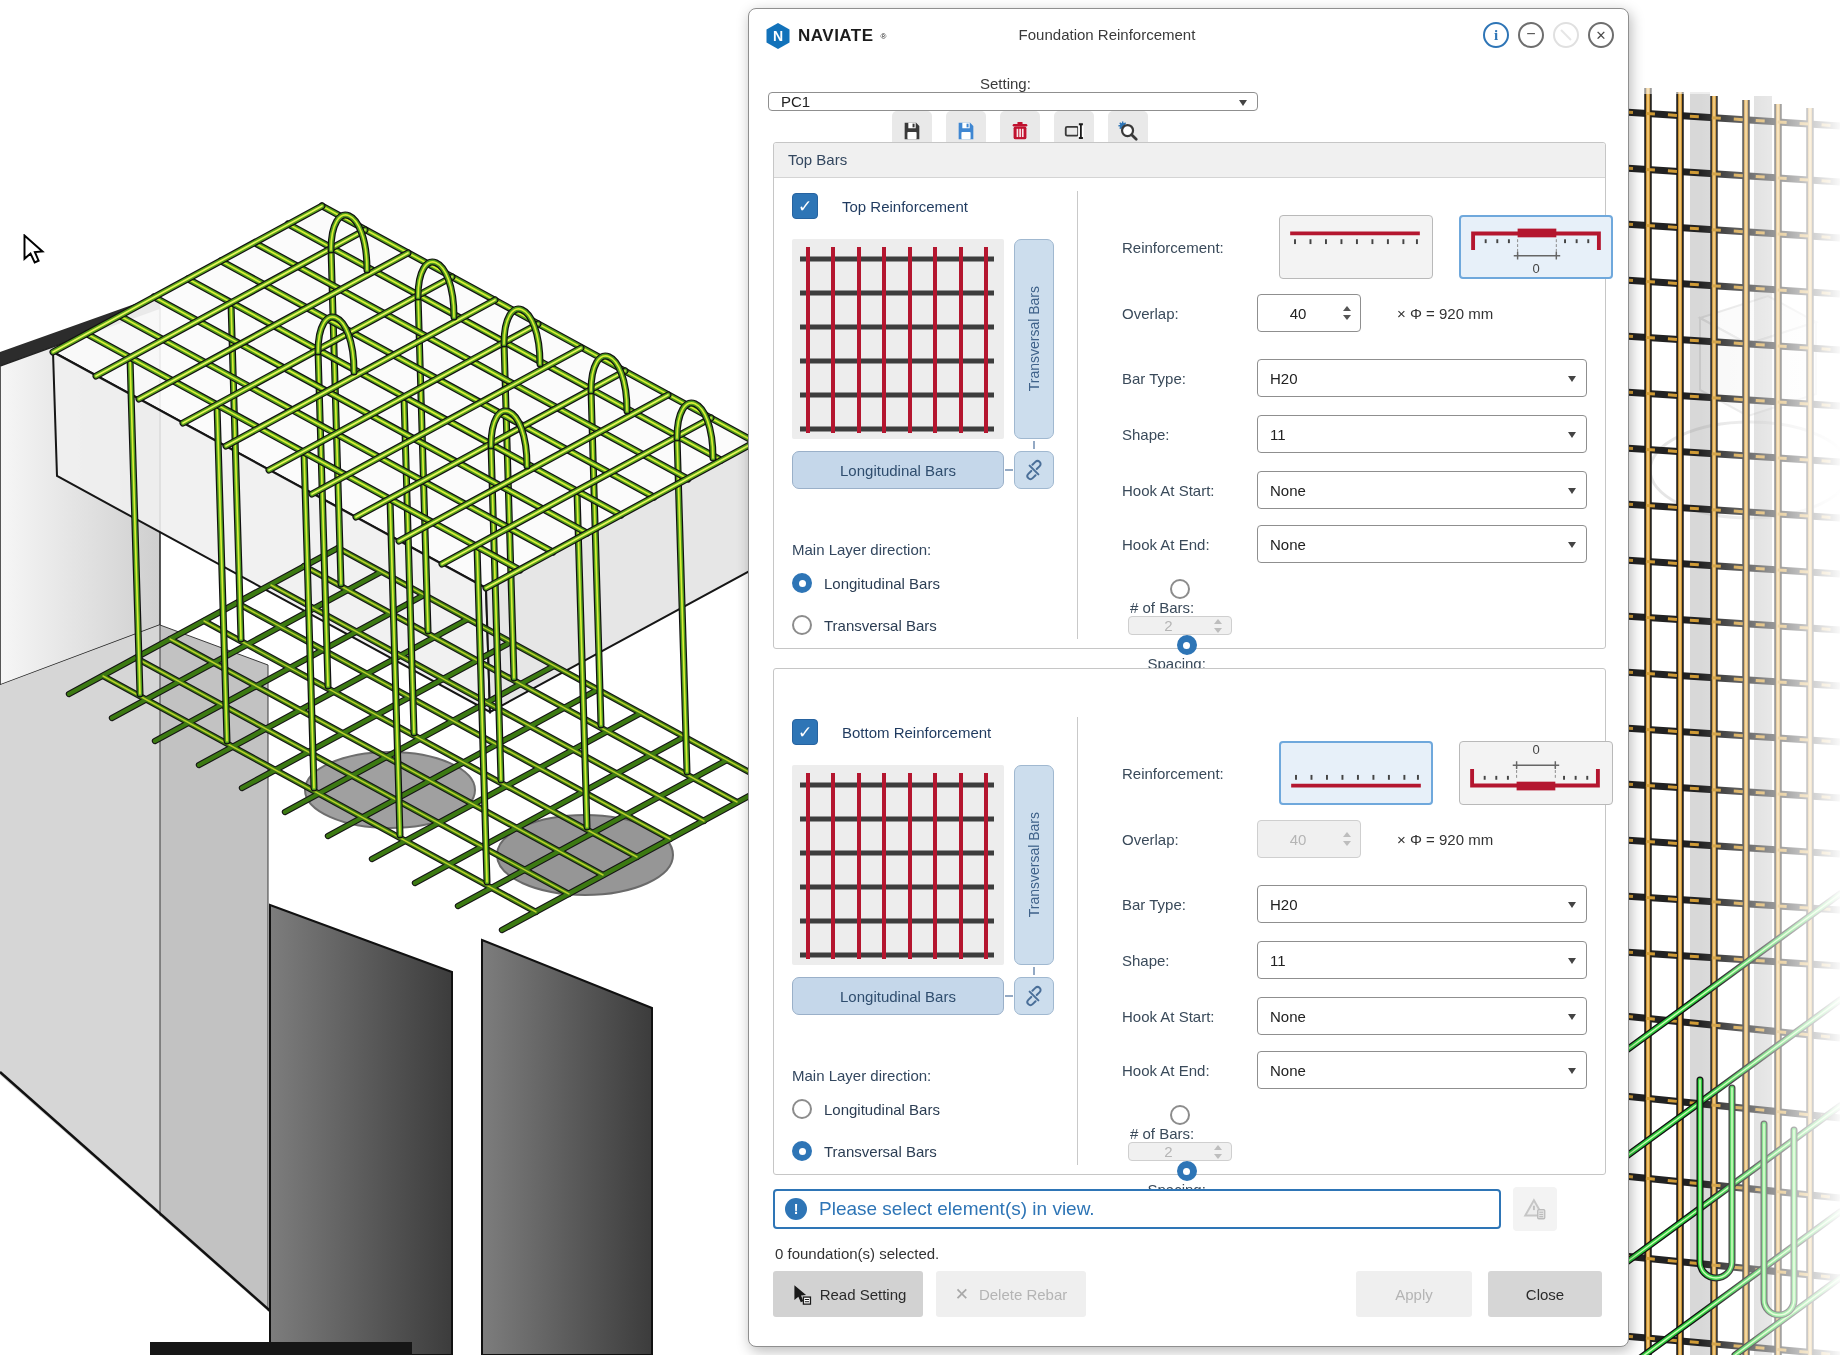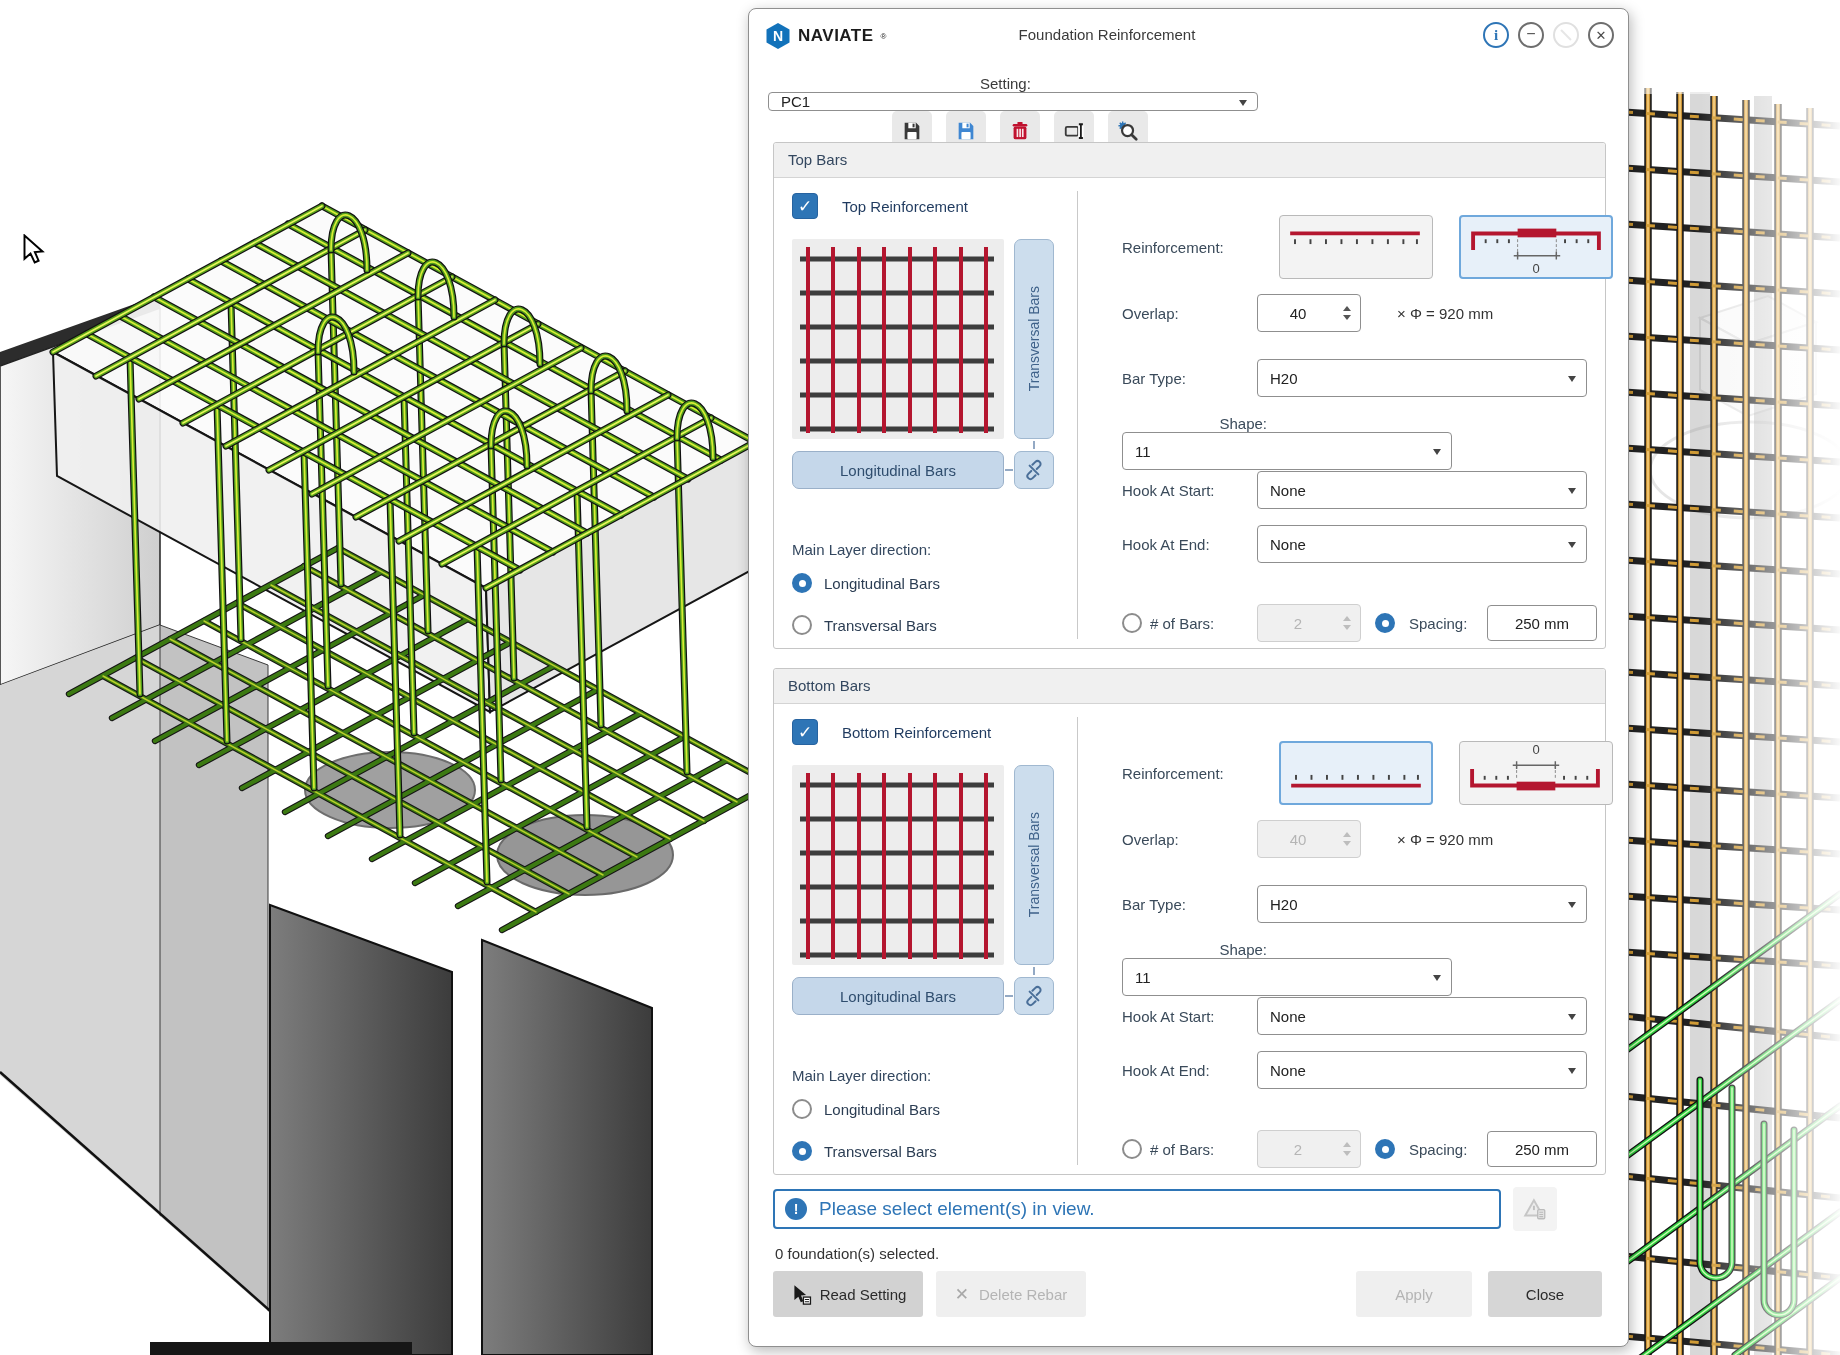--- a/index.html
+++ b/index.html
@@ -68,22 +68,22 @@
   .radio-row.rr1{top:430px;} .radio-row.rr2{top:472px;}
   .radio{width:20px;height:20px;border-radius:50%;border:2px solid #8c8c8c;background:#fff;box-sizing:border-box;display:flex;align-items:center;justify-content:center;flex:none;}
   .radio.sel{border-color:#2e75b6;background:#2e75b6;}
   .radio.sel::before{content:"";width:7px;height:7px;border-radius:50%;background:#fff;}
   .radio-label{color:#2b3d53;}
   .vdiv{position:absolute;left:303px;top:48px;height:448px;width:1px;background:#c9c9c9;}
   .rrow{position:absolute;left:348px;display:flex;align-items:center;}
   .rrow .flabel{width:135px;color:#3a4a5a;flex:none;}
   .r-reinf{top:66px;height:76px;}
   .r-overlap{top:150px;height:40px;}
-  .r-bartype{top:216px;} .r-shape{top:272px;flex-direction:column;} .r-hookstart{top:328px;} .r-hookend{top:382px;}
-  .r-bars{top:460px;height:40px;}
+  .r-bartype{top:216px;} .r-shape{top:272px;} .r-hookstart{top:328px;} .r-hookend{top:382px;}
+  .r-bars{top:436px;height:40px;flex-direction:column;}
   .rrow .ddl.field{width:330px;height:38px;}
   .thumbs{display:flex;gap:26px;margin-left:22px;}
   .thumb{position:relative;width:154px;height:64px;background:#f3f3f3;border:1px solid #b9b9b9;border-radius:4px;box-sizing:border-box;}
   .thumb.sel{background:#e7f0f9;border:2px solid #6fa8dc;}
   .thumb svg{position:absolute;left:0;top:0;}
   .dim0{position:absolute;left:0;right:0;text-align:center;font-size:13px;color:#444;}
   .dim0.dim-bot{bottom:1px;} .dim0.dim-top{top:0px;}
   .spin{position:relative;width:104px;height:38px;border:1px solid #8f8f8f;border-radius:4px;background:#fff;display:flex;align-items:center;box-sizing:border-box;}
   .spin-val{flex:1;text-align:center;color:#222;}
   .spin-arrows{width:18px;display:flex;flex-direction:column;align-items:center;margin-right:4px;}
@@ -517,21 +517,20 @@
               <i class="dn"></i>
             </span>
         </div>
         <span class="radio sel" style="margin-left:14px;"></span>
         <span class="flabel spc">Spacing:</span>
         <div class="valbox">250 mm</div>
       </div>
     </section>
 
     <section class="group" id="group-bottom">
-      <div class="group-header">Bottom Bars</div>
       <div class="chk-row">
         <span class="checkbox"></span>
         <span class="chk-label">Bottom Reinforcement</span>
       </div>
       <div class="grid-panel">
         <svg width="212" height="200" viewBox="0 0 212 200">
           <g stroke="#3d3d3d" stroke-width="5">
             <path d="M8,20 H202"></path>
               <path d="M8,54 H202"></path>
               <path d="M8,88 H202"></path>

